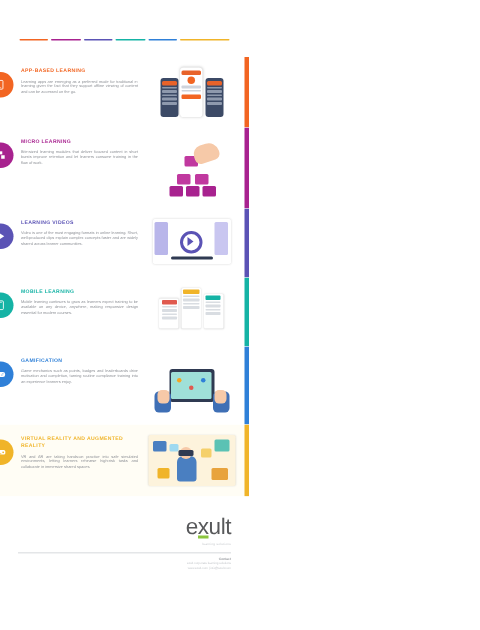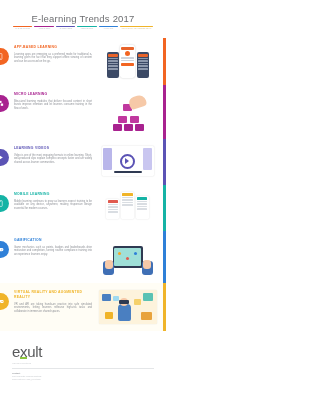--- a/index.html
+++ b/index.html
@@ -108,39 +108,38 @@
       box-shadow:0 0 1.4px rgba(0,0,0,.12);}
   .vr-person{position:absolute;left:19px;bottom:3px;width:13px;height:17px;
              background:#4a7fc1;border-radius:4px 4px 2px 2px;}
   .vr-head{position:absolute;left:21.5px;bottom:18px;width:8px;height:8px;
            border-radius:50%;background:#f6c9a8;}
   .vr-goggles{position:absolute;left:20.5px;bottom:20.5px;width:10px;
               height:3.5px;border-radius:1px;background:#2f3a52;}
   .vr-blk{position:absolute;border-radius:1px;}
 
   
-  .footer{position:relative;padding:12px 12px 8px 12px;background:#ffffff;}
+  .footer{position:relative;padding:12px 12px 8px 12px;background:#ffffff;text-align:right;}
   .logo{font-size:15px;font-weight:400;color:#58595b;letter-spacing:-.3px;
         line-height:16px;position:relative;display:inline-block;}
   .logo .x{position:relative;}
   .logo .x:after{content:"";position:absolute;left:0;right:0;bottom:1px;
                  height:1.6px;background:#8cc63f;}
   .foot-tag{margin-top:1px;font-size:2px;color:#c3c6ca;letter-spacing:.2px;}
   .foot-rule{margin-top:4px;height:.5px;background:#e4e6e8;}
   .foot-block{margin-top:3px;}
   .foot-h{font-size:2.2px;color:#9a9da1;font-weight:700;margin-bottom:1px;}
   .foot-l{font-size:2px;color:#c3c6ca;line-height:3px;}
 </style>
 </head>
 <body>
 
 <div class="page">
 
   <div class="header">
-    <div class="title">E-learning Trends 2017</div>
     <div class="navstrip">
         <div class="nav-item">
           <div class="nav-bar" style="background: rgb(242, 101, 34);"></div>
           <div class="nav-label">APP-BASED LEARNING</div>
         </div>
         <div class="nav-item">
           <div class="nav-bar" style="background: rgb(168, 34, 143);"></div>
           <div class="nav-label">MICRO LEARNING</div>
         </div>
         <div class="nav-item">

